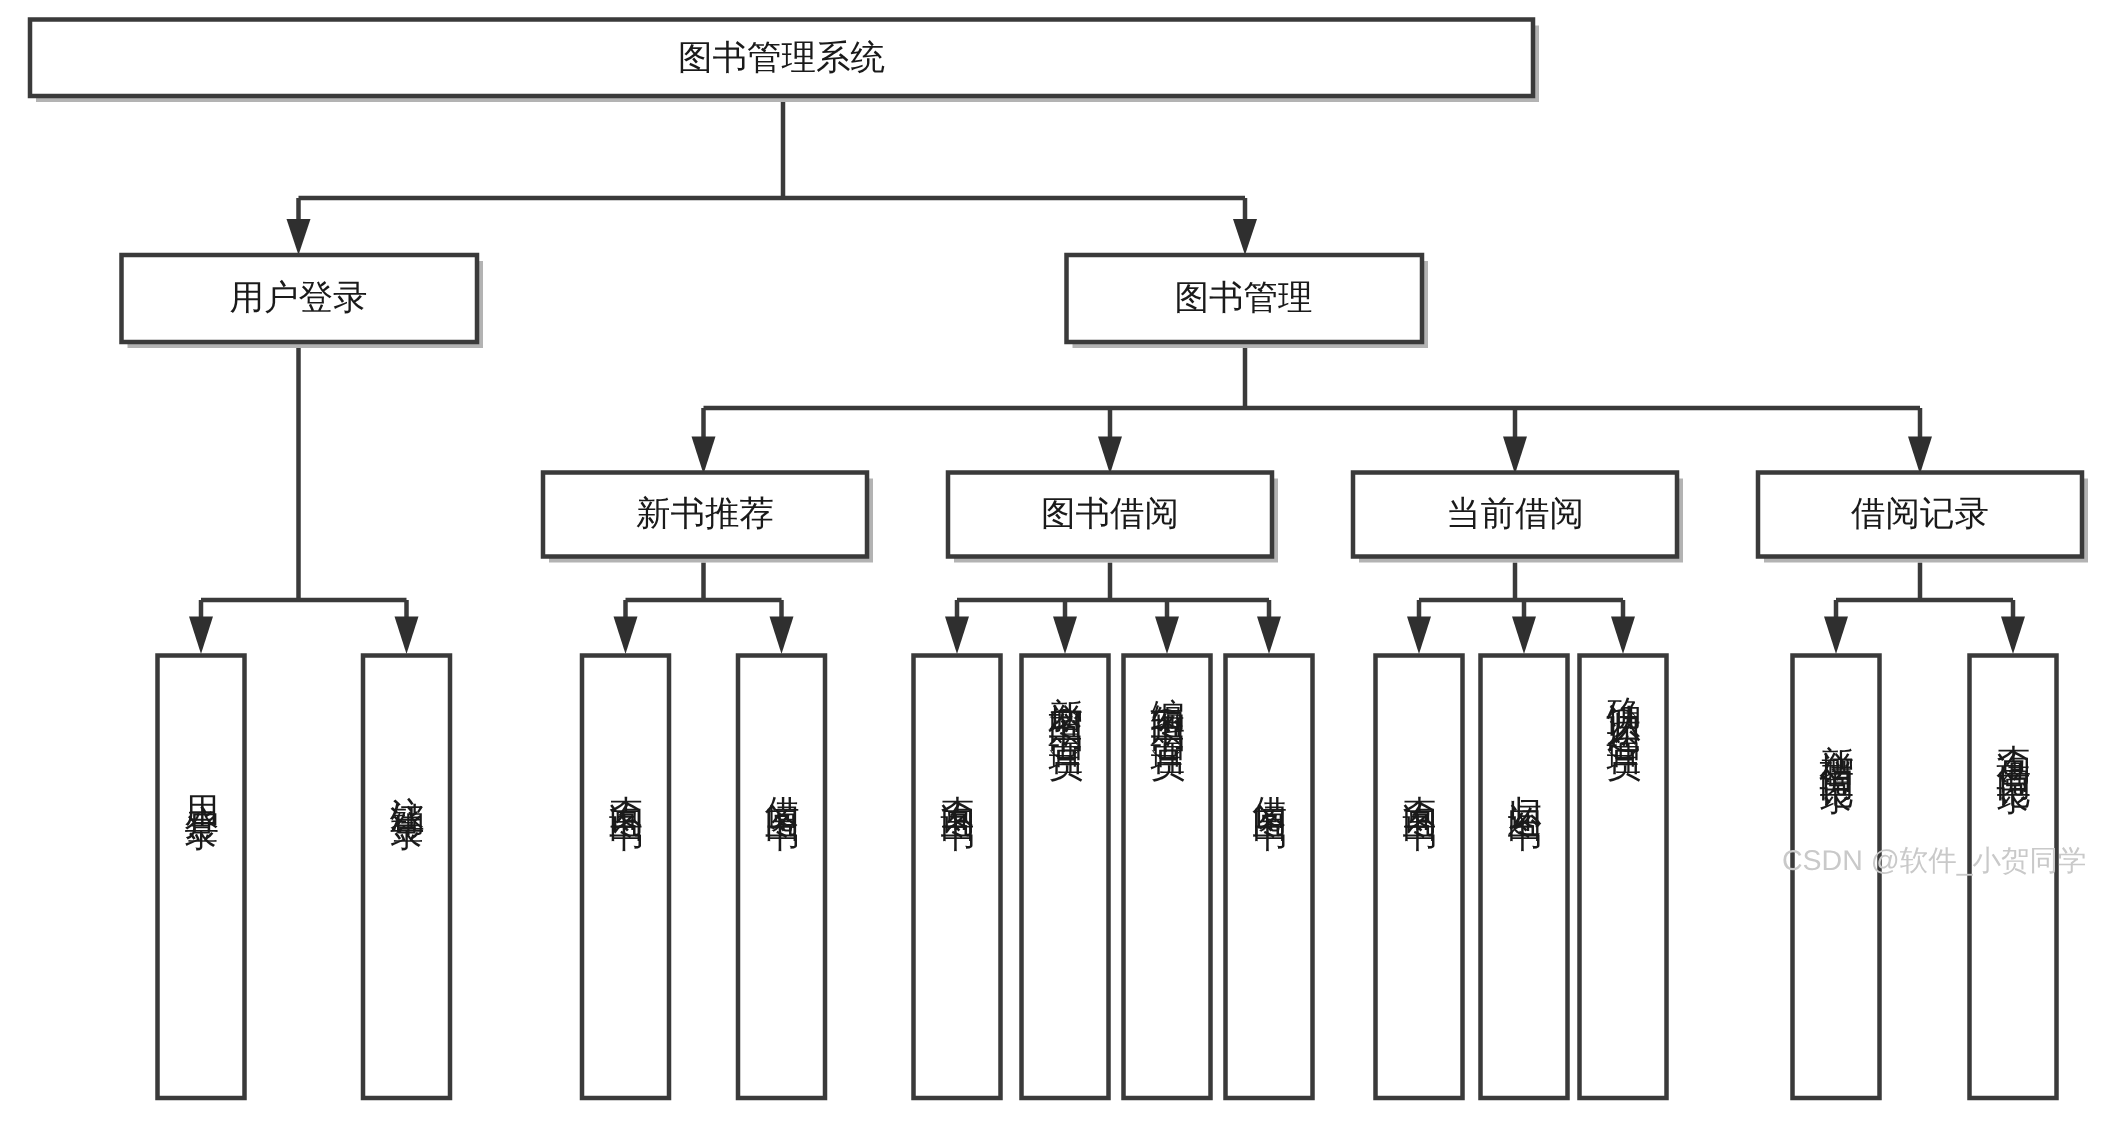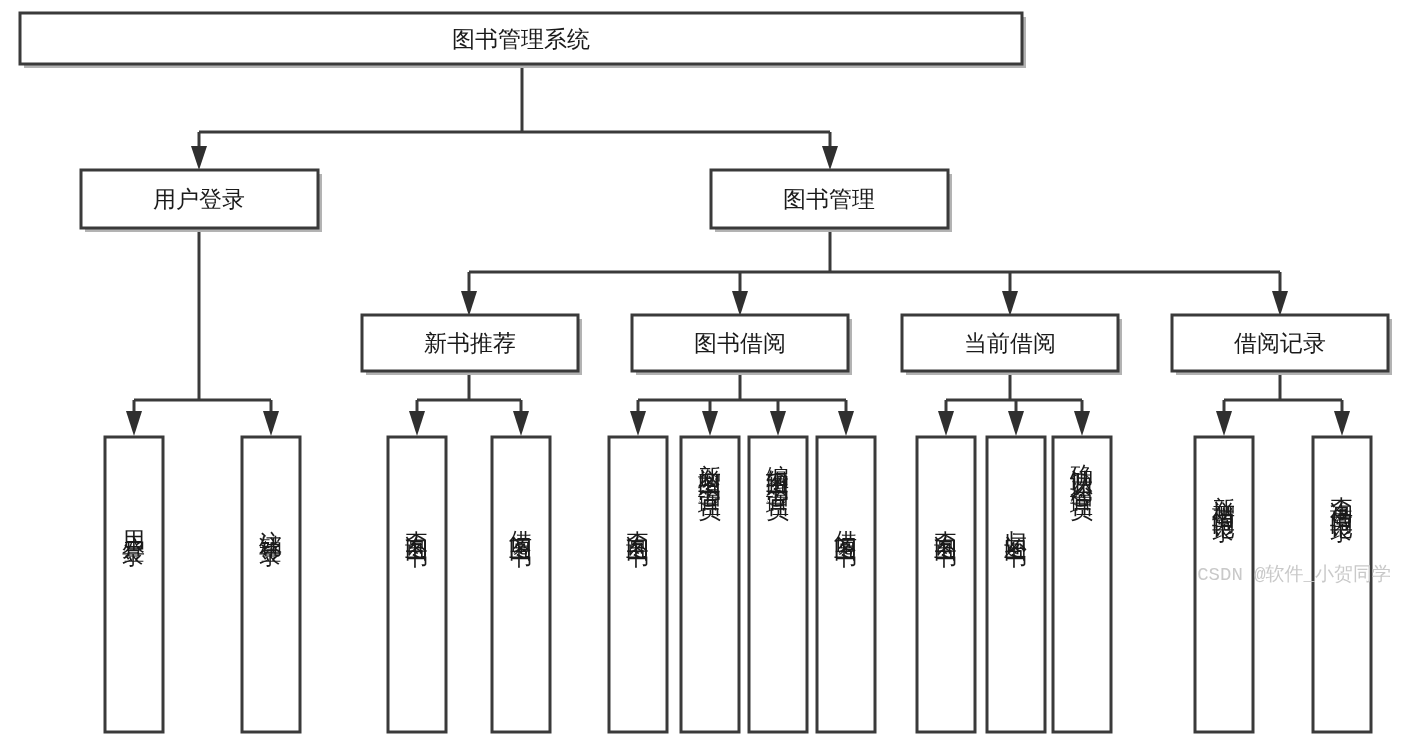--- a/index.html
+++ b/index.html
@@ -54,21 +54,21 @@
     font-size: 23px;
     fill: #1a1a1a;
     writing-mode: vertical-rl;
     text-orientation: upright;
     letter-spacing: 5px;
   }
   .watermark {
     position: absolute;
     right: 14px;
     bottom: 6px;
-    font-family: Liberation Mono, monospace;
+    font-family: Liberation Sans, sans-serif;
     font-size: 19px;
     color: #c9c9c9;
     white-space: nowrap;
     pointer-events: none;
   }
 </style>
 </head>
 <body>
 
 <div id="diagram-root">

